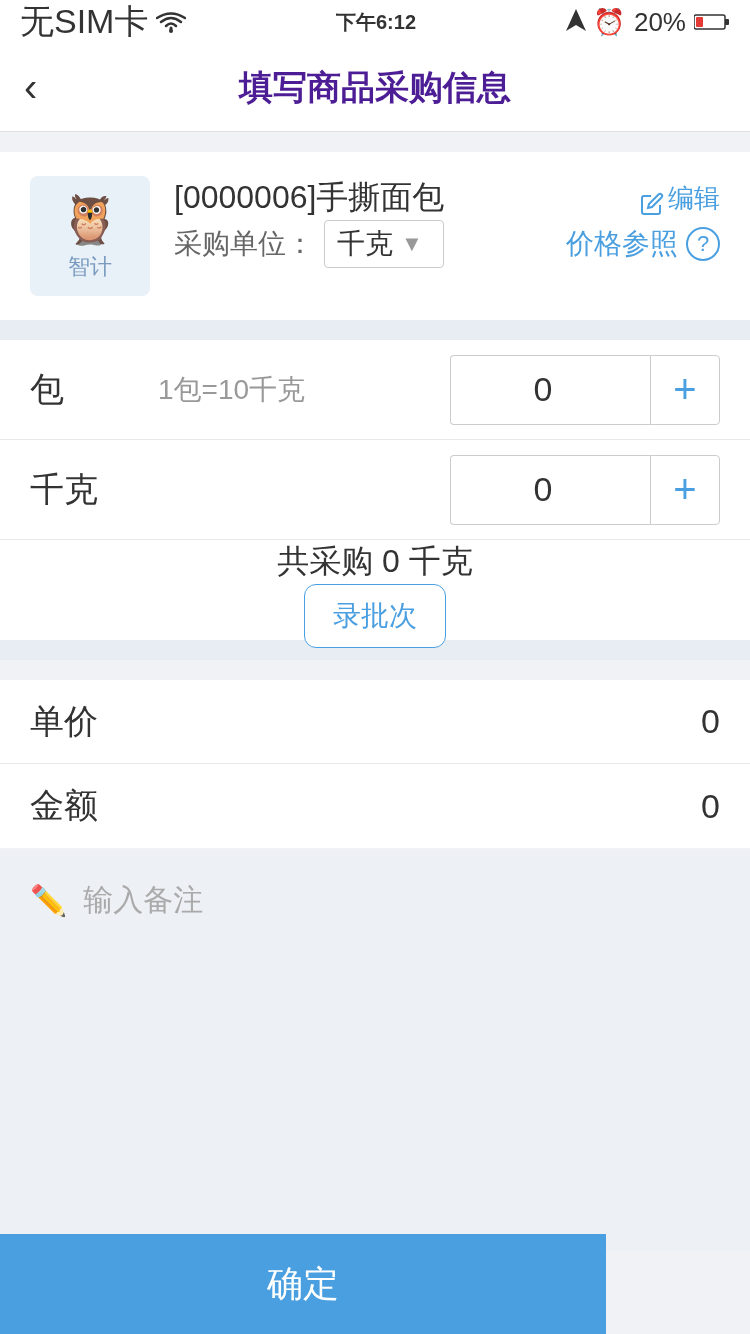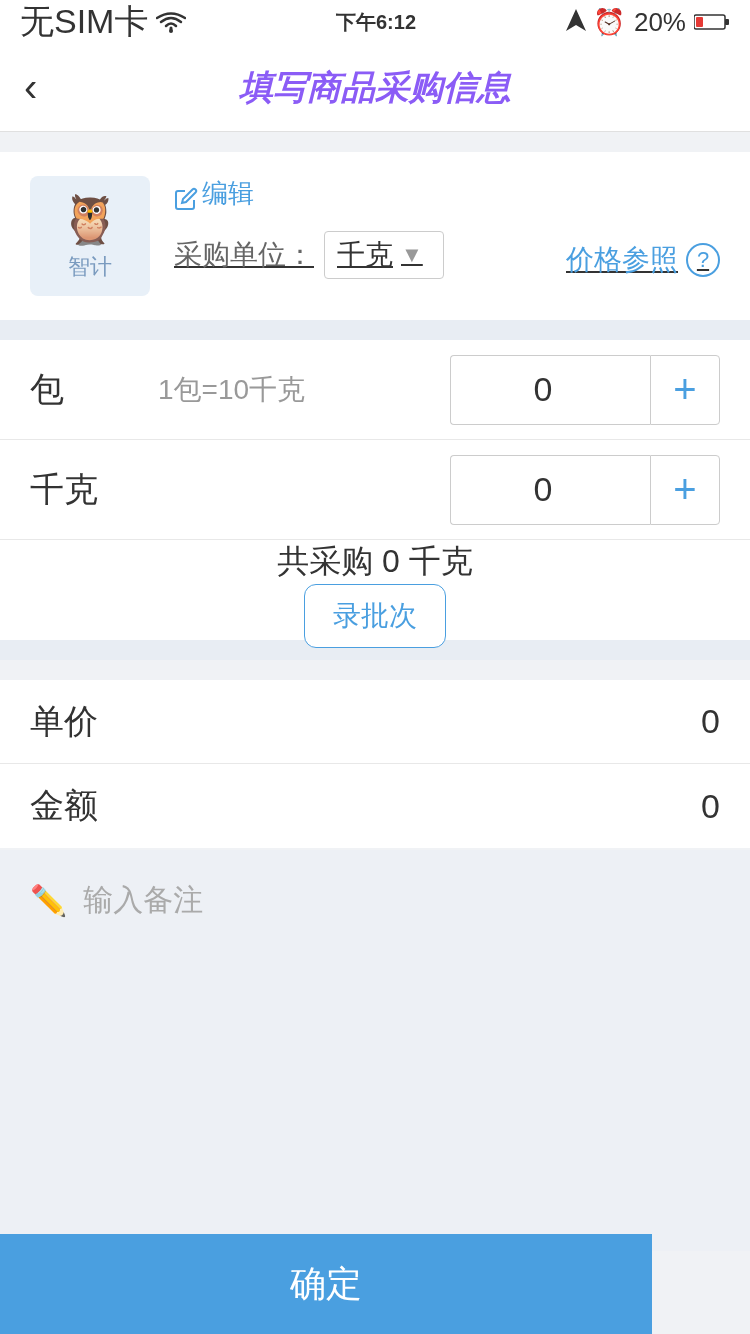--- a/index.html
+++ b/index.html
@@ -56,22 +56,21 @@
     .nav-back {
       position: absolute;
       left: 24px;
       font-size: 40px;
       color: #333;
       cursor: pointer;
     }
     .nav-title {
       font-size: 34px;
       font-weight: 600;
-      color: #8b5cf6;
-      font-style: italic;
+      color: #4c1d95;
     }
 
     
     .product-card {
       background: #fff;
       margin-top: 20px;
       padding: 24px 30px;
       display: flex;
       align-items: flex-start;
       gap: 24px;
@@ -113,23 +112,21 @@
       font-size: 26px;
       color: #4a9fe0;
       display: flex;
       align-items: flex-end;
       gap: 4px;
       cursor: pointer;
     }
     .product-unit-row {
       display: flex;
       justify-content: space-between;
-      align-items: flex-end;
-      margin-top: 20px;
-      text-decoration: underline;
+      align-items: center;
     }
     .unit-label {
       font-size: 28px;
       color: #666;
       display: flex;
       align-items: center;
       gap: 10px;
     }
     .unit-select {
       border: 1px solid #ccc;
@@ -300,21 +297,21 @@
     .content-area {
       background: #edf0f5;
       flex: 1;
       min-height: 300px;
     }
 
     
     .confirm-btn-wrap {
       position: fixed;
       bottom: 0;
-      width: 652px;
+      width: 606px;
       height: 100px;
       background: #4a9fe0;
       display: flex;
       align-items: center;
       justify-content: center;
       cursor: pointer;
     }
     .confirm-btn-text {
       font-size: 36px;
       color: #fff;
@@ -361,20 +358,21 @@
   <span class="nav-title">填写商品采购信息</span>
 </div>
 
 <div class="product-card">
   <div class="product-thumb">
     <span class="product-thumb-icon">🦉</span>
     <span class="product-thumb-text">智计</span>
   </div>
   <div class="product-info">
     <div class="product-name-row">
+      <span class="product-name">[0000006]手撕面包</span>
       <span class="edit-btn">
         <svg width="24" height="24" viewBox="0 0 24 24" fill="none" stroke="#4a9fe0" stroke-width="2">
           <path d="M11 4H4a2 2 0 0 0-2 2v14a2 2 0 0 0 2 2h14a2 2 0 0 0 2-2v-7"></path>
           <path d="M18.5 2.5a2.121 2.121 0 0 1 3 3L12 15l-4 1 1-4 9.5-9.5z"></path>
         </svg>
         <span>编辑</span>
       </span>
     </div>
     <div class="product-unit-row">
       <div class="unit-label">

